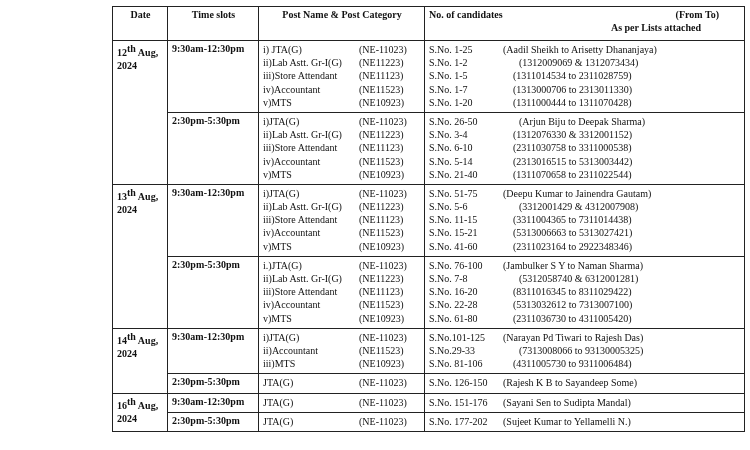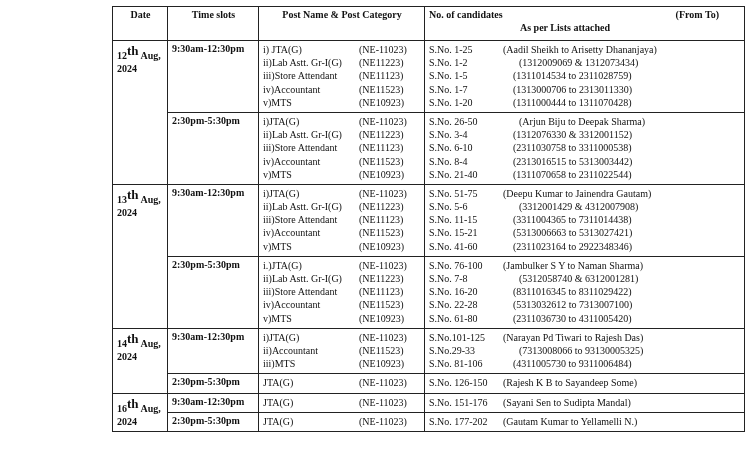--- a/index.html
+++ b/index.html
@@ -51,30 +51,30 @@
     vertical-align: middle;
     height: 28px;
   }
   th.h-cand {
     text-align: left;
     position: relative;
     padding-left: 6px;
   }
   .hc-line1 { display: block; white-space: nowrap; }
   .hc-fromto { float: right; margin-right: 22px; }
-  .hc-line2 { display: block; text-align: center; clear: both; padding-right: 40px; }
+  .hc-line2 { display: block; text-align: right; clear: both; padding-right: 40px; }
 
   td.date-cell {
     font-weight: bold;
     font-size: 10.6px;
     padding-left: 3px;
     padding-top: 3px;
     line-height: 1.3;
   }
-  td.date-cell .sup { font-size: 13px; vertical-align: super; }
+  td.date-cell .sup { font-size: 10px; vertical-align: super; }
   td.time-cell {
     font-weight: bold;
     font-size: 10.2px;
     padding-left: 7px;
     padding-top: 3px;
     white-space: nowrap;
   }
   td.post-cell, td.cand-cell { padding-top: 3px; }
 
   .post-row, .cand-row {
@@ -173,21 +173,21 @@
             <span class="post-row"><span class="post-name">i)JTA(G)</span><span class="post-code">(NE-11023)</span></span>
             <span class="post-row"><span class="post-name">ii)Lab Astt. Gr-I(G)</span><span class="post-code">(NE11223)</span></span>
             <span class="post-row"><span class="post-name">iii)Store Attendant</span><span class="post-code">(NE11123)</span></span>
             <span class="post-row"><span class="post-name">iv)Accountant</span><span class="post-code">(NE11523)</span></span>
             <span class="post-row"><span class="post-name">v)MTS</span><span class="post-code">(NE10923)</span></span>
           </td>
           <td class="cand-cell">
             <span class="cand-row"><span class="cand-sno">S.No. 26-50</span><span class="cand-range indent1">(Arjun Biju to Deepak Sharma)</span></span>
             <span class="cand-row"><span class="cand-sno">S.No. 3-4</span><span class="cand-range indent2">(1312076330 &amp; 3312001152)</span></span>
             <span class="cand-row"><span class="cand-sno">S.No. 6-10</span><span class="cand-range indent2">(2311030758 to 3311000538)</span></span>
-            <span class="cand-row"><span class="cand-sno">S.No. 8-4</span><span class="cand-range indent2">(2313016515 to 5313003442)</span></span>
+            <span class="cand-row"><span class="cand-sno">S.No. 5-14</span><span class="cand-range indent2">(2313016515 to 5313003442)</span></span>
             <span class="cand-row"><span class="cand-sno">S.No. 21-40</span><span class="cand-range indent2">(1311070658 to 2311022544)</span></span>
           </td>
         </tr>
         <tr>
           <td class="date-cell" rowspan="2"><span>13</span><span class="sup">th</span><span> Aug,</span><br><span>2024</span></td>
           <td class="time-cell">9:30am-12:30pm</td>
           <td class="post-cell">
             <span class="post-row"><span class="post-name">i)JTA(G)</span><span class="post-code">(NE-11023)</span></span>
             <span class="post-row"><span class="post-name">ii)Lab Astt. Gr-I(G)</span><span class="post-code">(NE11223)</span></span>
             <span class="post-row"><span class="post-name">iii)Store Attendant</span><span class="post-code">(NE11123)</span></span>
@@ -251,20 +251,20 @@
           <td class="cand-cell">
             <span class="cand-row"><span class="cand-sno">S.No. 151-176</span><span class="cand-range">(Sayani Sen to Sudipta Mandal)</span></span>
           </td>
         </tr>
         <tr>
           <td class="time-cell">2:30pm-5:30pm</td>
           <td class="post-cell">
             <span class="post-row"><span class="post-name">JTA(G)</span><span class="post-code">(NE-11023)</span></span>
           </td>
           <td class="cand-cell">
-            <span class="cand-row"><span class="cand-sno">S.No. 177-202</span><span class="cand-range">(Gautam Kumar to Yellamelli N.)</span></span>
+            <span class="cand-row"><span class="cand-sno">S.No. 177-202</span><span class="cand-range">(Sujeet Kumar to Yellamelli N.)</span></span>
           </td>
         </tr>
       </tbody>
   </table>
 
   <div class="top-ghost"></div>
 </div>
 
 </body></html>

